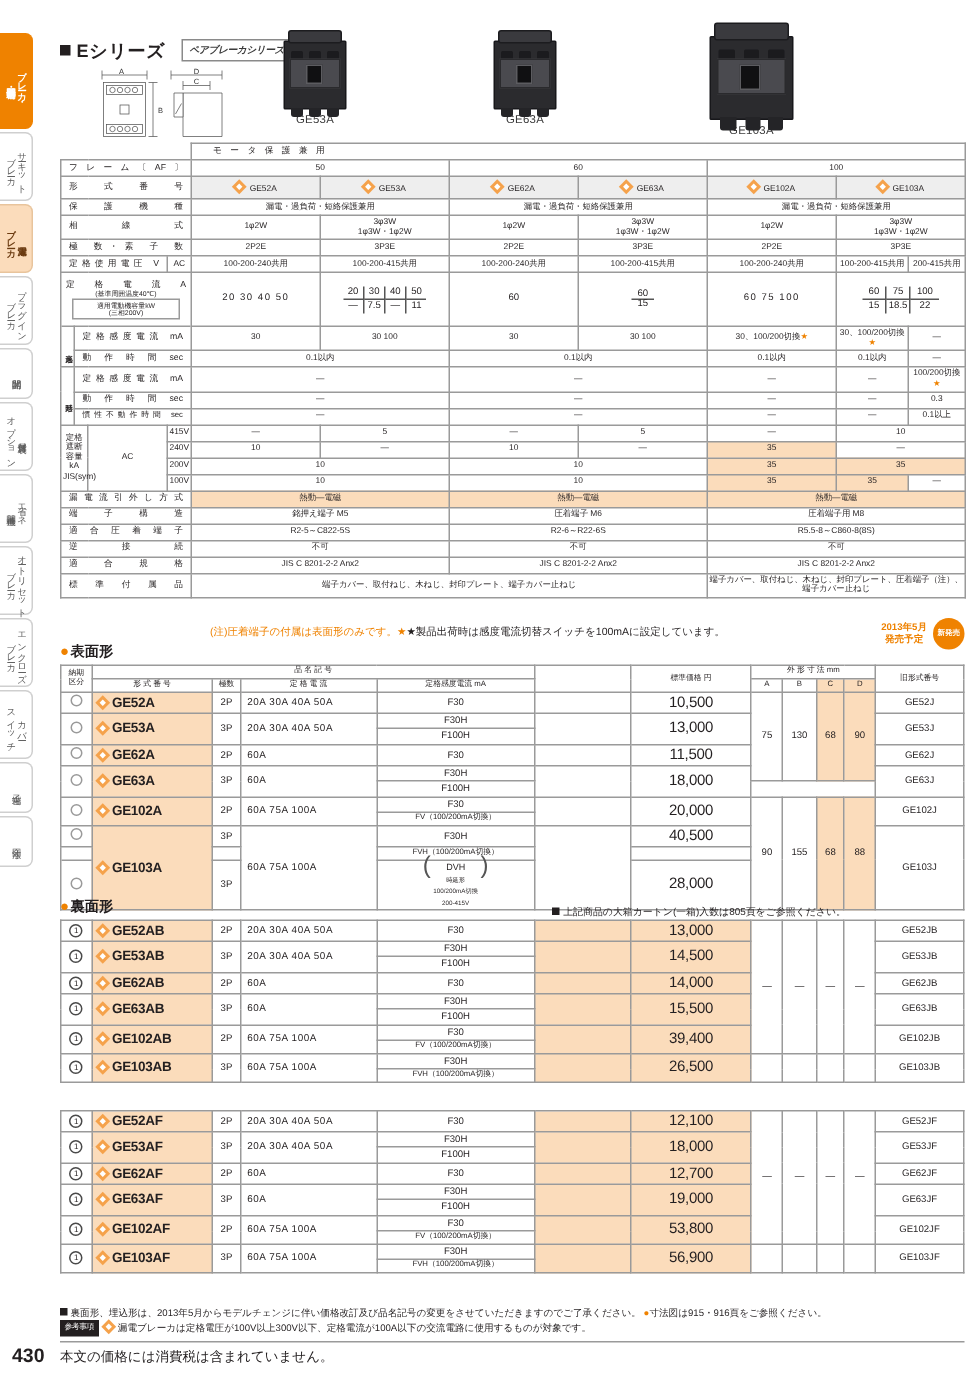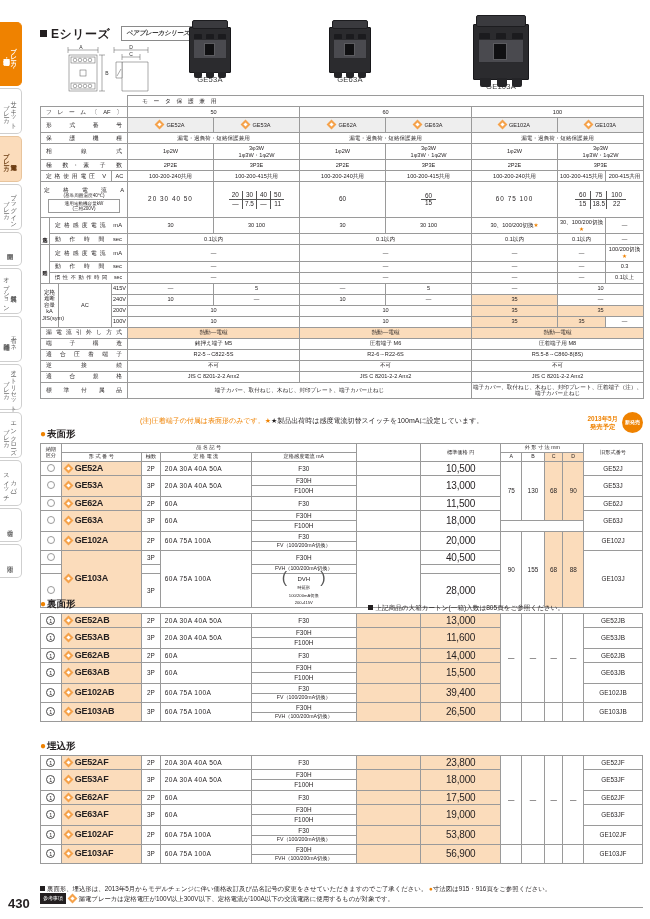--- a/index.html
+++ b/index.html
@@ -711,21 +711,21 @@
         <td rowspan="8">—</td>
         <td>GE52JB</td>
       </tr>
       <tr>
         <td rowspan="2"><span class="circ-num">1</span></td>
         <td rowspan="2" class="mdl"><span class="diamond"></span><span>GE53AB</span></td>
         <td rowspan="2">3P</td>
         <td rowspan="2" class="amps">20A   30A   40A   50A</td>
         <td style="height:8px">F30H</td>
         <td rowspan="2" class="hlcell"></td>
-        <td rowspan="2" class="price hlcell">11,600</td>
+        <td rowspan="2" class="price hlcell">14,500</td>
         <td rowspan="2">GE53JB</td>
       </tr>
       <tr>
         <td style="height:8px">F100H</td>
       </tr>
       <tr>
         <td><span class="circ-num">1</span></td>
         <td class="mdl"><span class="diamond"></span><span>GE62AB</span></td>
         <td>2P</td>
         <td class="amps">60A</td>
@@ -775,21 +775,20 @@
         <td rowspan="2">GE103JB</td>
       </tr>
       <tr>
         <td class="small" style="height:8px">FVH（100/200mA切換）</td>
       </tr>
     </tbody>
       </table>
   </div>
 
   <div style="position:absolute;left:40px;top:740px;width:603px">
-    <div class="sect-title"><span class="bullet">●</span><span>埋込形</span></div>
     <table class="ptbl">
       <colgroup>
         <col style="width:20px">
           <col style="width:78px">
           <col style="width:18px">
           <col style="width:88px">
         <col style="width:102px">
           <col style="width:62px">
           <col style="width:78px">
         <col style="width:20px">
@@ -799,21 +798,21 @@
         <col style="width:57px">
       </colgroup>
       <tbody>
           <tr>
         <td><span class="circ-num">1</span></td>
         <td class="mdl"><span class="diamond"></span><span>GE52AF</span></td>
         <td>2P</td>
         <td class="amps">20A   30A   40A   50A</td>
         <td>F30</td>
         <td class="hlcell"></td>
-        <td class="price hlcell">23,800</td>
+        <td class="price hlcell">12,100</td>
         <td rowspan="8">—</td>
         <td rowspan="8">—</td>
         <td rowspan="8">—</td>
         <td rowspan="8">—</td>
         <td>GE52JF</td>
       </tr>
       <tr>
         <td rowspan="2"><span class="circ-num">1</span></td>
         <td rowspan="2" class="mdl"><span class="diamond"></span><span>GE53AF</span></td>
         <td rowspan="2">3P</td>
@@ -826,21 +825,21 @@
       <tr>
         <td style="height:8px">F100H</td>
       </tr>
       <tr>
         <td><span class="circ-num">1</span></td>
         <td class="mdl"><span class="diamond"></span><span>GE62AF</span></td>
         <td>2P</td>
         <td class="amps">60A</td>
         <td>F30</td>
         <td class="hlcell"></td>
-        <td class="price hlcell">17,500</td>
+        <td class="price hlcell">12,700</td>
         <td>GE62JF</td>
       </tr>
       <tr>
         <td rowspan="2"><span class="circ-num">1</span></td>
         <td rowspan="2" class="mdl"><span class="diamond"></span><span>GE63AF</span></td>
         <td rowspan="2">3P</td>
         <td rowspan="2" class="amps">60A</td>
         <td style="height:8px">F30H</td>
         <td rowspan="2" class="hlcell"></td>
         <td rowspan="2" class="price hlcell">19,000</td>
@@ -885,16 +884,17 @@
 
   <div class="footer">
     <div class="fnote">
       <span class="sq"></span><span>裏面形、埋込形は、2013年5月からモデルチェンジに伴い価格改訂及び品名記号の変更をさせていただきますのでご了承ください。</span>
       <span style="color:#ef8200">●</span><span>寸法図は915・916頁をご参照ください。</span>
     </div>
     <div class="fnote">
       <span class="kbadge">参考事項</span><span class="diamond"></span><span>漏電ブレーカは定格電圧が100V以上300V以下、定格電流が100A以下の交流電路に使用するものが対象です。</span>
     </div>
     <div class="hrule"></div>
+    <div class="lastline">本文の価格には消費税は含まれていません。</div>
   </div>
 
   <div class="pagenum">430</div>
 </div>
 
 </body></html>

